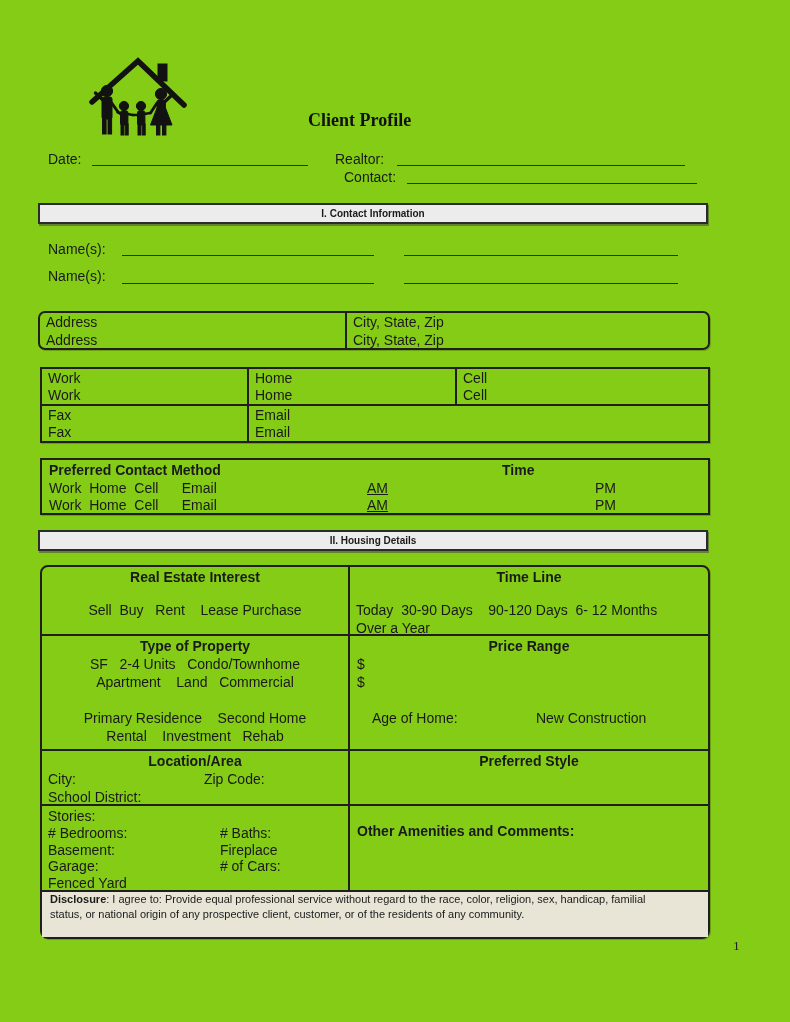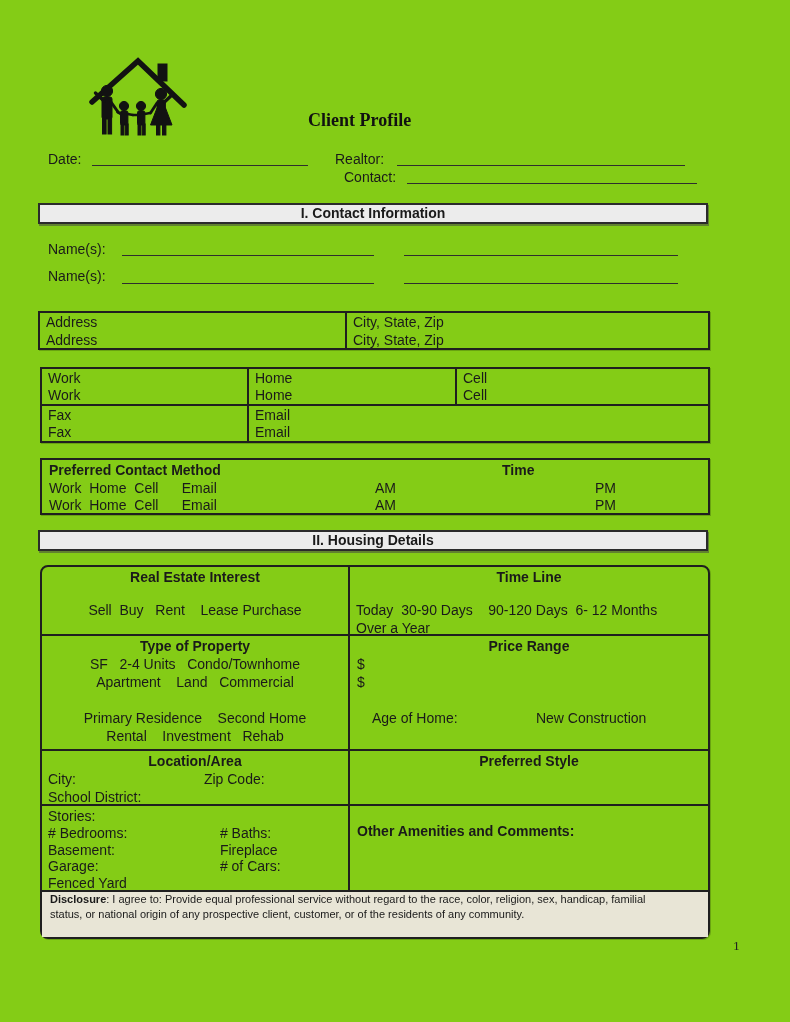--- a/index.html
+++ b/index.html
@@ -13,40 +13,40 @@
 
   
   .form-title{position:absolute;left:308px;top:110px;font-family:"Liberation Serif","DejaVu Serif",serif;
               font-size:18px;font-weight:bold;color:#111;}
   .fill-line{position:absolute;height:0;border-bottom:1.7px solid #2e2e2e;}
   .lbl{position:absolute;line-height:16px;}
 
   
   .bar{position:absolute;left:38px;width:666px;height:17px;background:var(--hdr-bg,#ececec);
        border:2px solid #2b2b2b;box-shadow:1px 2px 0 rgba(70,70,70,.55);
-       text-align:center;font-weight:bold;line-height:17px;font-size:14px;}
+       text-align:center;font-weight:bold;line-height:17px;font-size:10px;}
 
   
   .tbl{position:absolute;border:2px solid var(--bd,#1f1f1f);display:grid;box-sizing:border-box;
        box-shadow:1px 1px 0 rgba(0,0,0,.2);}
   .tbl .cell{padding:1px 6px;line-height:17.5px;box-sizing:border-box;overflow:hidden;}
   .bl{border-left:2px solid var(--bd,#1f1f1f);}
   .bt{border-top:2px solid var(--bd,#1f1f1f);}
 
-  .address{left:38px;top:311px;width:672px;height:39px;grid-template-columns:305px 1fr;}
+  .address{left:38px;top:311px;width:672px;height:39px;grid-template-columns:305px 1fr;border-radius:7px;}
   .phone{left:40px;top:367px;width:670px;height:76px;grid-template-columns:205px 208px 1fr;}
   .phone .cell{line-height:17px;}
   .span2{grid-column:2/4;}
 
   
   .prefbox{position:absolute;left:40px;top:458px;width:670px;height:57px;box-sizing:border-box;
            border:2px solid var(--bd,#1f1f1f);box-shadow:1px 1px 0 rgba(0,0,0,.2);padding-top:2px;}
   .prow{position:relative;height:17.5px;line-height:17.5px;padding-left:7px;}
   .time-hdr{position:absolute;left:460px;top:0;}
-  .am{position:absolute;left:333px;top:0;}
+  .am{position:absolute;left:325px;top:0;text-decoration:underline;}
   .pm{position:absolute;left:553px;top:0;}
 
   
   .housing{left:40px;top:565px;width:670px;grid-template-columns:306px 1fr;
            grid-template-rows:67px 115px 55px 86px 47px;border-radius:8px;}
   .hcell{box-sizing:border-box;overflow:hidden;}
   .hhdr{font-weight:bold;text-align:center;line-height:17px;padding-top:2px;}
   .opt{line-height:18px;}
   .pl6{padding-left:6px;}
   .pl7{padding-left:7px;}

